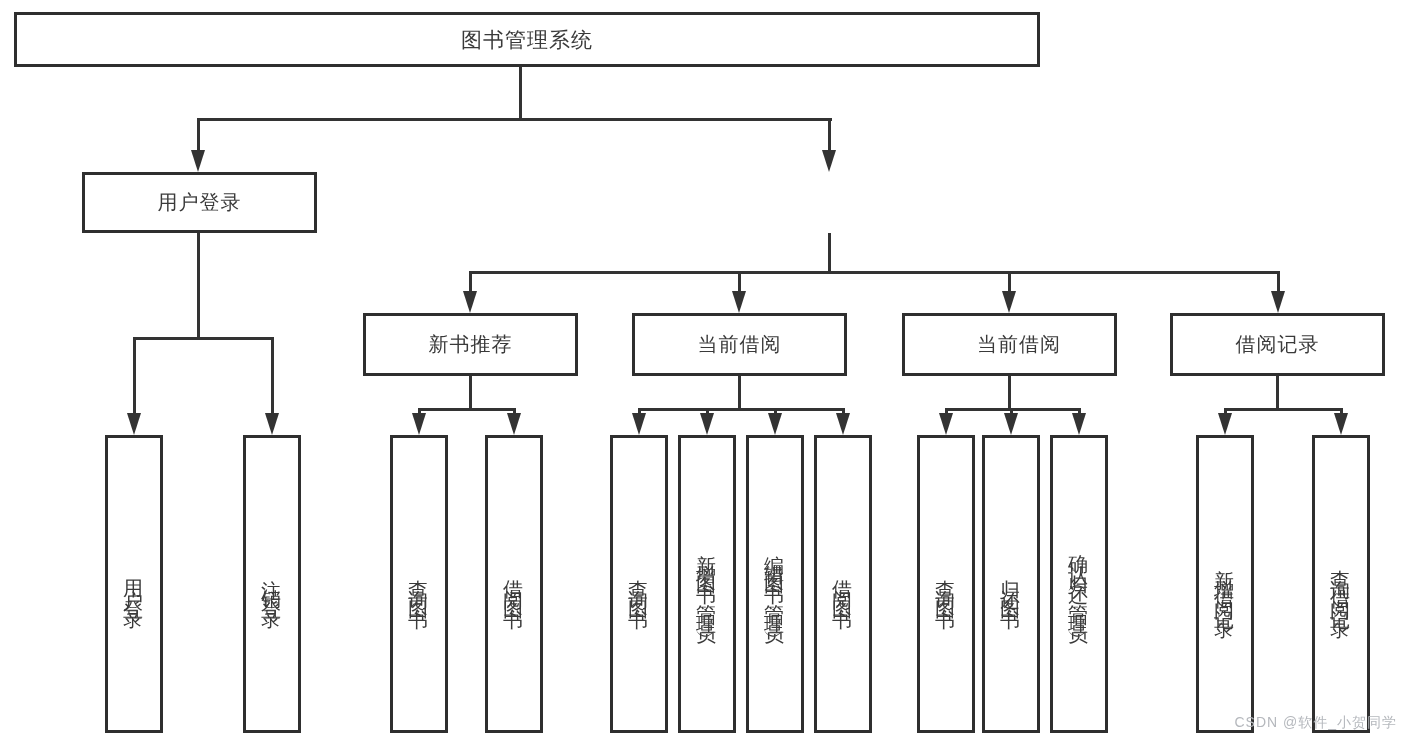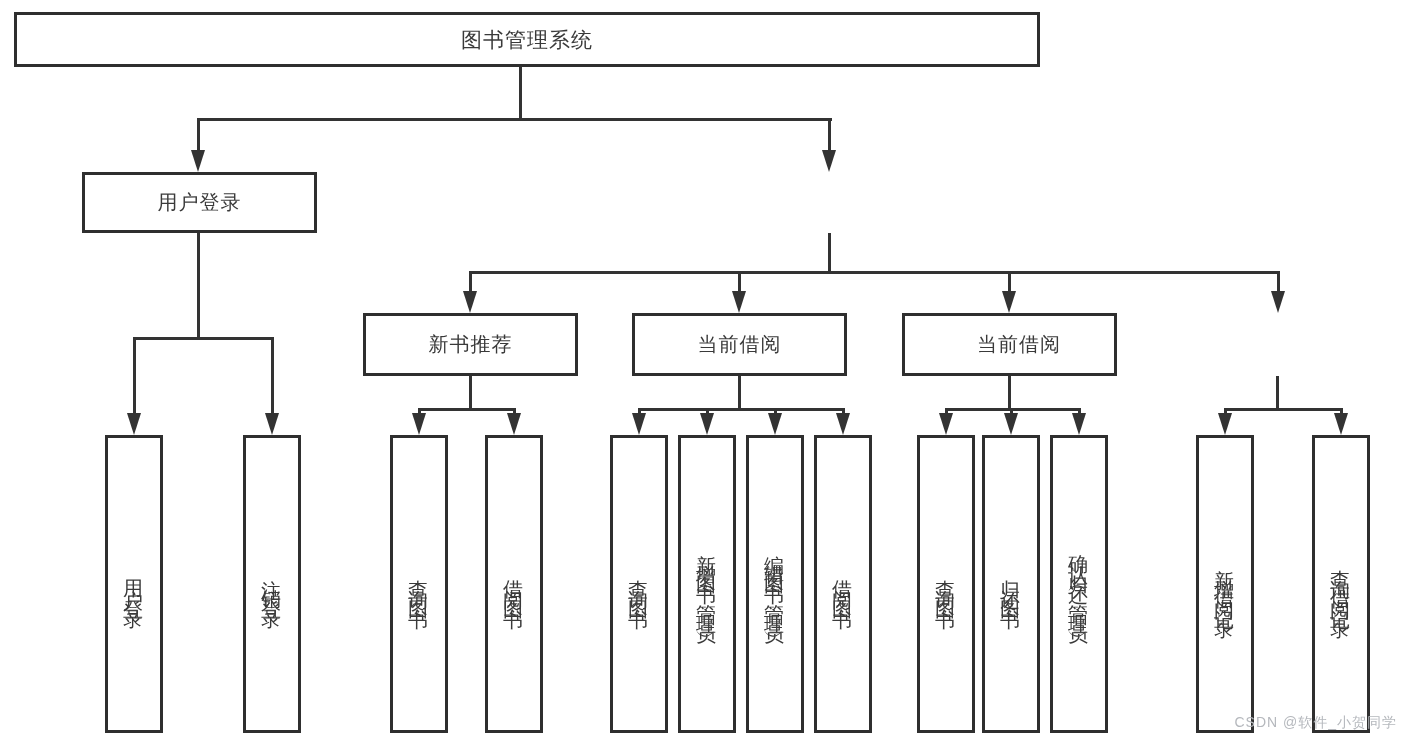--- a/index.html
+++ b/index.html
@@ -59,20 +59,21 @@
 
 <div class="canvas">
 
   <div class="node root">图书管理系统</div>
 
   <div class="node lv2" style="left:82px;">用户登录</div>
 
   <div class="node lv3" style="left:363px;">新书推荐</div>
   <div class="node lv3" style="left:632px;">当前借阅</div>
   <div class="node lv3" style="left:902px;padding-left:19px;">当前借阅</div>
+  <div class="node lv3" style="left:1170px;">借阅记录</div>
 
   <div class="node leaf" style="left:105px;">用户登录</div>
   <div class="node leaf" style="left:243px;">注销登录</div>
   <div class="node leaf" style="left:390px;">查询图书</div>
   <div class="node leaf" style="left:485px;">借阅图书</div>
   <div class="node leaf" style="left:610px;">查询图书</div>
   <div class="node leaf" style="left:678px;">新增图书（管理员）</div>
   <div class="node leaf" style="left:746px;">编辑图书（管理员）</div>
   <div class="node leaf" style="left:814px;">借阅图书</div>
   <div class="node leaf" style="left:917px;">查询图书</div>

